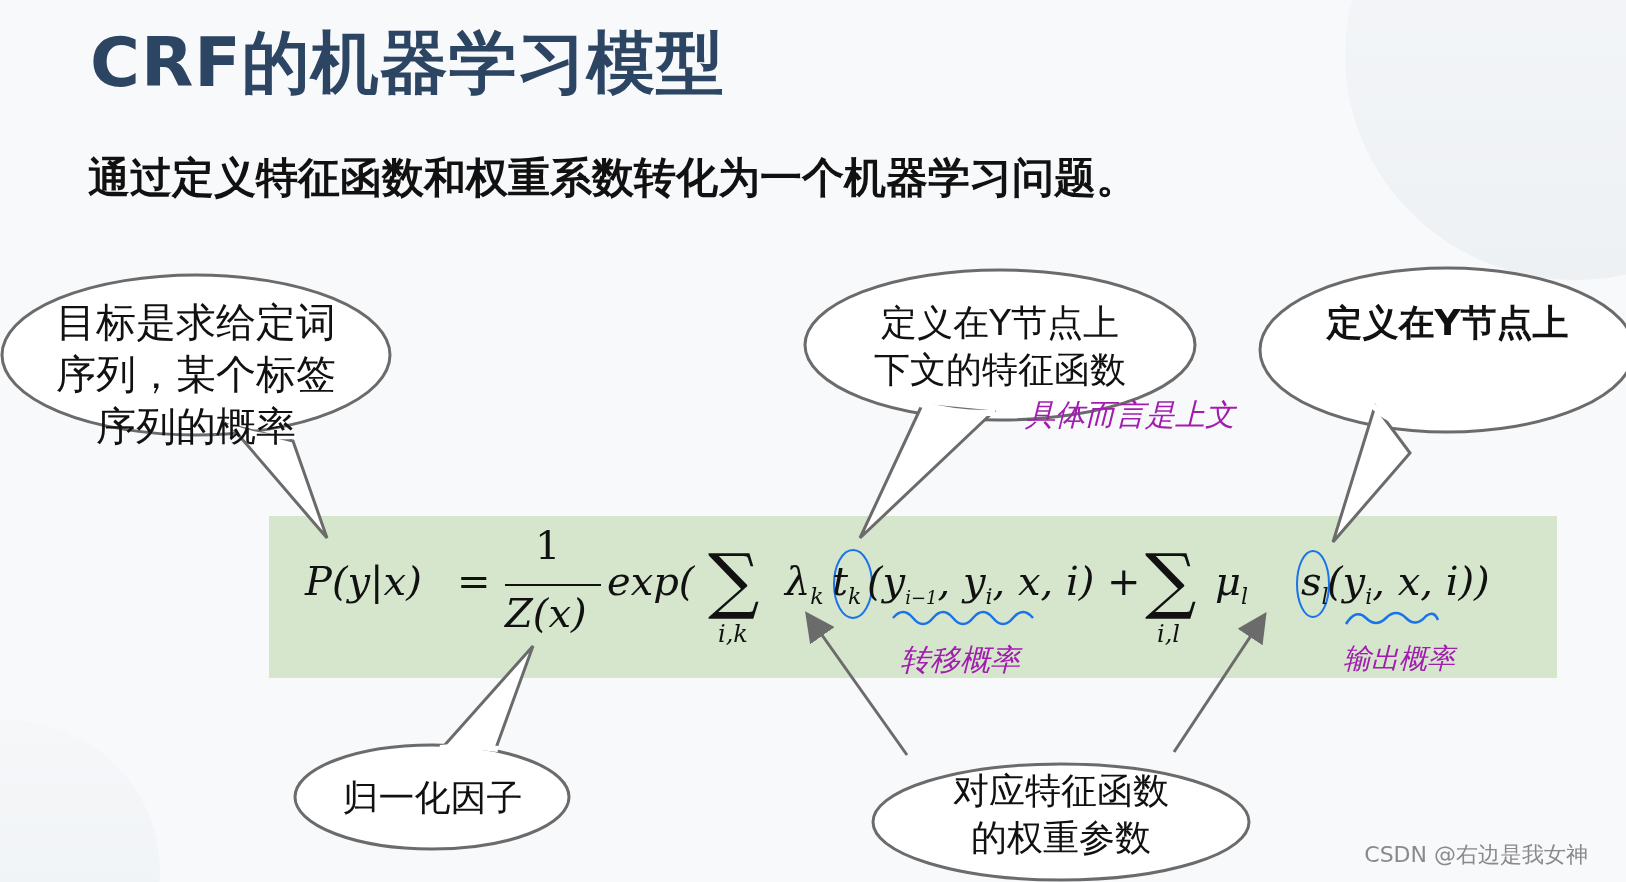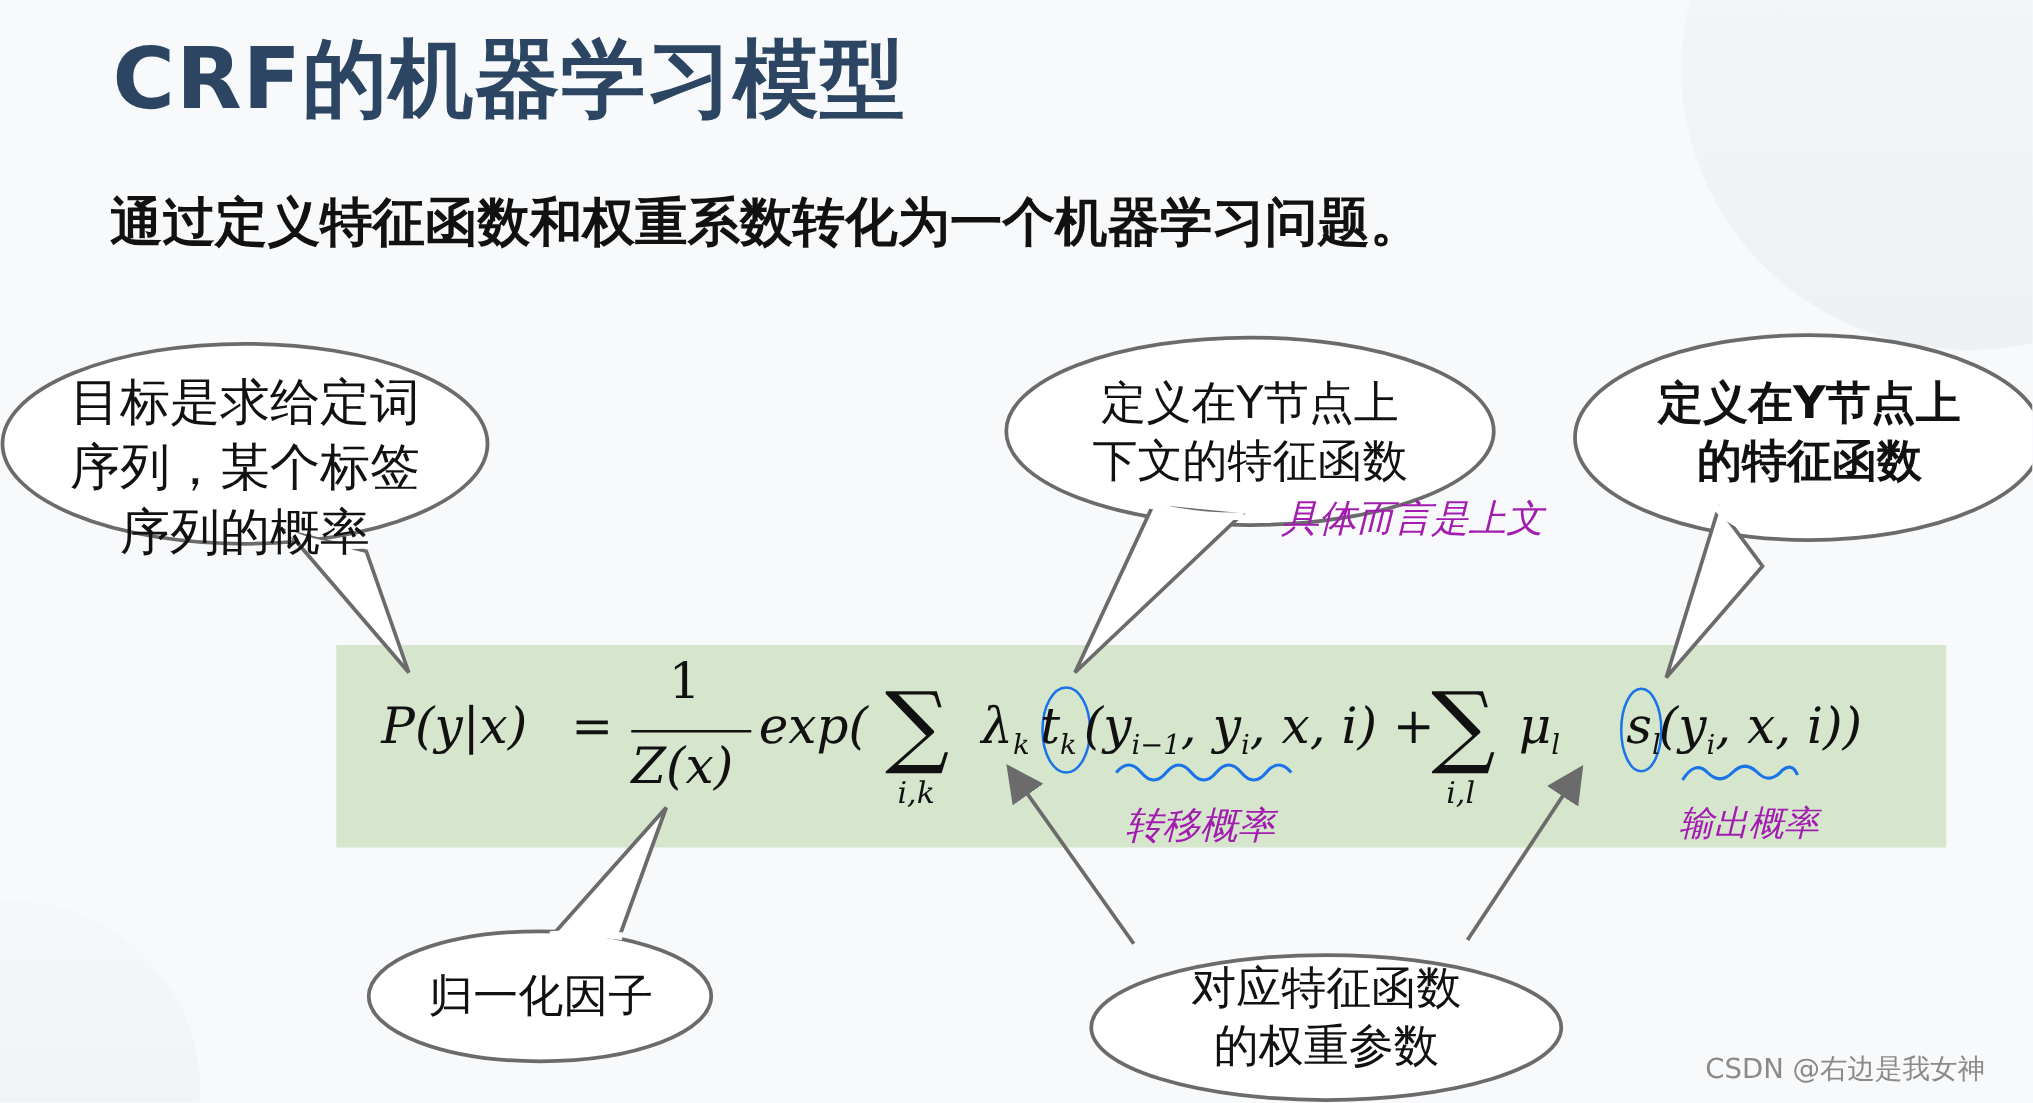--- a/index.html
+++ b/index.html
@@ -100,21 +100,20 @@
   <div>序列的概率</div>
 </div>
 
 <div class="callout-text" style="left:850px; top:300px; width:300px; font-size:36px;">
   <div>定义在Y节点上</div>
   <div>下文的特征函数</div>
 </div>
 
 <div class="callout-text bold" style="left:1295px; top:300px; width:305px; font-size:36px;">
   <div>定义在Y节点上</div>
-  <div>的特征函数</div>
 </div>
 
 <div class="callout-text" style="left:310px; top:775px; width:245px; font-size:36px;">
   <div>归一化因子</div>
 </div>
 
 <div class="callout-text" style="left:910px; top:768px; width:302px; font-size:36px;">
   <div>对应特征函数</div>
   <div>的权重参数</div>
 </div>
@@ -123,21 +122,21 @@
   <span style="position:absolute; left:0; top:38px;">P(y|x)</span>
   <span style="position:absolute; left:152px; top:38px; font-style:normal;">=</span>
   <span style="position:absolute; left:230px; top:2px; font-style:normal;">1</span>
   <span style="position:absolute; left:200px; top:64px; width:96px; height:2px; background:#111;"></span>
   <span style="position:absolute; left:200px; top:70px;">Z(x)</span>
   <span style="position:absolute; left:302px; top:38px;">exp(</span>
   <span style="position:absolute; left:403px; top:18px; font-size:72px; font-style:normal;">∑</span>
   <span style="position:absolute; left:413px; top:100px; font-size:24px;">i,k</span>
   <span style="position:absolute; left:480px; top:38px;"><span>λ</span><sub style="font-size:22px;">k</sub></span>
   <span style="position:absolute; left:527px; top:38px;"><span>t</span><sub style="font-size:22px;">k</sub></span>
-  <span style="position:absolute; left:562px; top:38px;"><span>(y</span><sub style="font-size:22px;margin-top:17px;">i−1</sub><span>, y</span><sub style="font-size:22px;">i</sub><span>, x, i) +</span></span>
+  <span style="position:absolute; left:562px; top:38px;"><span>(y</span><sub style="font-size:18px;margin-top:17px;">i−1</sub><span>, y</span><sub style="font-size:22px;">i</sub><span>, x, i) +</span></span>
   <span style="position:absolute; left:840px; top:18px; font-size:72px; font-style:normal;">∑</span>
   <span style="position:absolute; left:852px; top:100px; font-size:24px;">i,l</span>
   <span style="position:absolute; left:910px; top:38px;"><span>μ</span><sub style="font-size:22px;">l</sub></span>
   <span style="position:absolute; left:996px; top:38px;"><span>s</span><sub style="font-size:22px;">l</sub></span>
   <span style="position:absolute; left:1022px; top:38px;"><span>(y</span><sub style="font-size:22px;">i</sub><span>, x, i))</span></span>
 </div>
 
 <div class="hand" style="left:1025px; top:395px; font-size:30px;">具体而言是上文</div>
 <div class="hand" style="left:900px; top:640px; font-size:30px;">转移概率</div>
 <div class="hand" style="left:1343px; top:640px; font-size:28px;">输出概率</div>

